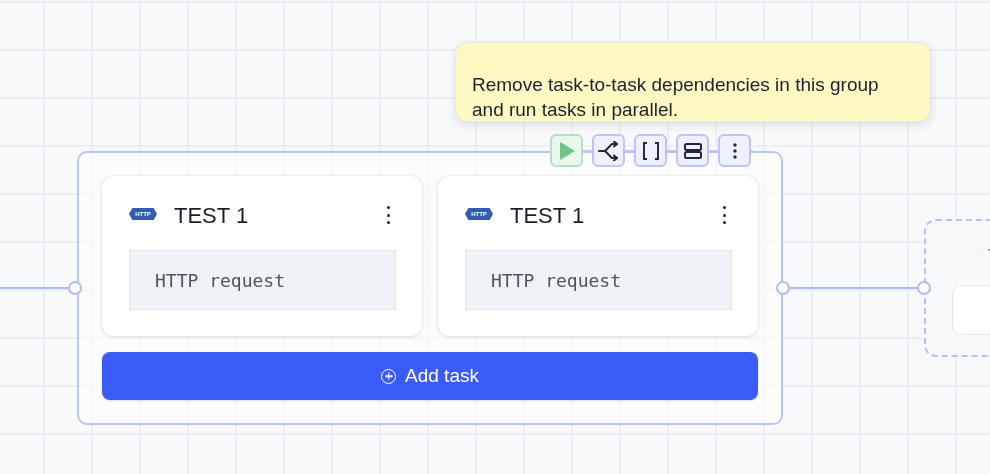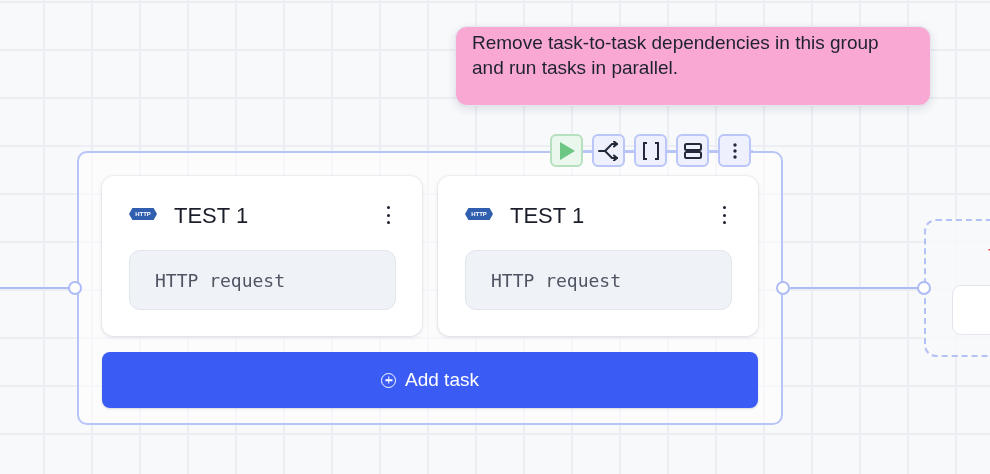--- a/index.html
+++ b/index.html
@@ -44,42 +44,42 @@
     display:flex; align-items:center; justify-content:center;
     clip-path:polygon(12% 0,88% 0,100% 50%,88% 100%,12% 100%,0 50%);
   }
   .kebab {
     position:absolute; right:30px; top:28px; width:8px; height:22px;
     display:flex; flex-direction:column; align-items:center; justify-content:space-between; padding:2px 0; box-sizing:border-box;
   }
   .kebab i { width:3px; height:3px; border-radius:50%; background:#1b1e2a; display:block; }
   .req {
     position:absolute; left:27px; top:74px; width:267px; height:60px; box-sizing:border-box;
-    background:#eff2f6; border:1px solid #e1e5ec; border-radius:11px;
+    background:#eff2f6; border:1px solid #e1e5ec; border-radius:0;
     padding-left:25px; display:flex; align-items:center;
     font-family:"DejaVu Sans Mono", monospace; font-size:18px; color:#4f5563;
   }
   .add-btn {
-    position:absolute; left:102px; top:352px; width:656px; height:56px;
+    position:absolute; left:102px; top:352px; width:656px; height:48px;
     background:#3b5bf5; border-radius:8px; color:#fff; font-size:19px;
     display:flex; align-items:center; justify-content:center; gap:9px;
     box-shadow:0 1px 2px rgba(20,30,60,0.15);
   }
   .plus {
     width:15px; height:15px; border:1.5px solid #fff; border-radius:50%; box-sizing:border-box;
     position:relative;
   }
   .plus:before, .plus:after { content:""; position:absolute; background:#fff; left:50%; top:50%; transform:translate(-50%,-50%); }
   .plus:before { width:7px; height:1.5px; }
   .plus:after { width:1.5px; height:7px; }
   .tooltip {
-    position:absolute; left:455px; top:26px; width:476px; height:80px; box-sizing:border-box;
-    background:#f9a8d4; border-radius:12px; border:1px solid #e4e7ee;
+    position:absolute; left:455px; top:42px; width:476px; height:80px; box-sizing:border-box;
+    background:#fef9c3; border-radius:12px; border:1px solid #e4e7ee;
     box-shadow:0 3px 10px rgba(20,30,60,0.12);
-    padding:3px 16px; font-size:19px; line-height:25px; color:#1d2130;
+    padding:29px 16px; font-size:19px; line-height:25px; color:#1d2130;
   }
   .next-node {
     position:absolute; left:924px; top:219px; width:120px; height:138px; box-sizing:border-box;
     border:2px dashed #b3c1f6; border-radius:12px; background:rgba(248,249,251,0.8);
   }
   .next-title { position:absolute; left:26px; top:25px; font-size:18px; color:#ef4444;margin-left:36px; }
   .next-input {
     position:absolute; left:26px; top:64px; width:90px; height:48px; background:#fff;
     border:1px solid #e3e6ec; border-radius:9px;
   }

